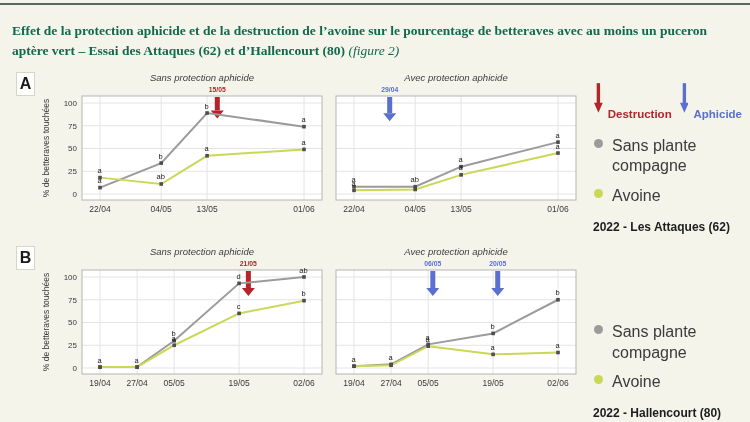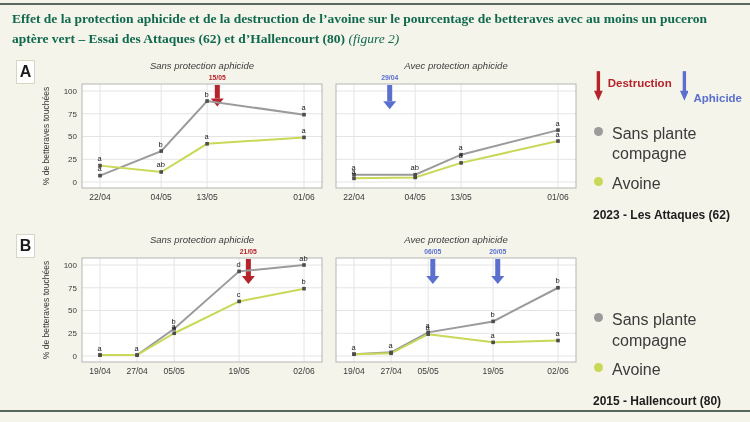--- a/index.html
+++ b/index.html
@@ -5,39 +5,39 @@
   html,body{margin:0;padding:0;}
   body{
     width:750px;height:422px;overflow:hidden;
     background:#f4f4ea;
     font-family:"Liberation Sans",sans-serif;
     -webkit-font-smoothing:antialiased;
   }
   .top-rule{margin-top:3px;border-top:2px solid #57695f;}
   .bottom-rule{border-top:2px solid #57695f;margin-top:2px;}
   .title-block{
-    padding:4px 12px 4px 12px;
+    padding:16px 12px 4px 12px;
     font-family:"Liberation Serif","DejaVu Serif",serif;
     font-size:13.5px;line-height:1.5;font-weight:bold;color:#11694f;
   }
   .title-block .figref{font-weight:normal;font-style:italic;}
   .figure{padding:4px 0 0 14px;}
   .row{display:flex;align-items:flex-start;}
   .row + .row{margin-top:10px;}
   .badge{
     width:25px;height:22px;margin:2px 3px 0 2px;
     background:#fff;border:1px solid #d6d6c2;
     display:flex;align-items:center;justify-content:center;
     font-weight:bold;font-size:16px;color:#1a1a1a;
   }
   .chart{flex:none;}
   .legend{flex:none;width:158px;padding-left:10px;}
   .legend-a{padding-top:4px;}
   .legend-b{padding-top:78px;}
-  .arrow-legend{display:flex;align-items:flex-start;margin:2px 0 16px 2px;}
+  .arrow-legend{display:flex;align-items:flex-end;margin:2px 0 16px 2px;}
   .arrow-legend .lbl{font-weight:bold;font-size:11.5px;margin:13px 8px 0 5px;}
   .legend-item{display:flex;margin:0 0 9px 2px;}
   .legend-item .dot{width:9px;height:9px;border-radius:50%;margin:3px 9px 0 0;flex:none;}
   .legend-item .txt{font-size:16px;line-height:1.3;color:#3b3b3b;max-width:92px;}
   .legend-caption{font-size:12px;font-weight:bold;color:#1d1d1d;margin:13px 0 0 1px;}
   svg text{font-family:"Liberation Sans",sans-serif;}
   .spacer{height:24px;}
 </style>
 </head>
 <body>
@@ -149,21 +149,21 @@
         <span class="lbl" style="color: rgb(91, 111, 206); margin-top: 28px;">Aphicide</span>
       </div>
       <div class="legend-item">
         <span class="dot" style="background-color: rgb(155, 155, 155);"></span>
         <span class="txt">Sans plante compagne</span>
       </div>
       <div class="legend-item">
         <span class="dot" style="background-color: rgb(201, 216, 87);"></span>
         <span class="txt">Avoine</span>
       </div>
-      <div class="legend-caption">2023 - Les Attaques (62)</div>
+      <div class="legend-caption">2022 - Les Attaques (62)</div>
     </div>
   </div>
 
   <div class="row">
     <div class="badge">B</div>
     <div class="chart"><svg width="290" height="148" viewBox="0 0 290 148">
           <text x="164" y="11" text-anchor="middle" font-size="9.5" font-style="italic" fill="#3d3d3d">Sans protection aphicide</text>
           <rect x="44" y="26" width="240" height="104" fill="#ffffff"></rect>
           <line x1="44" y1="124" x2="284" y2="124" stroke="#e4e4e4" stroke-width="1"></line>
           <line x1="44" y1="101.25" x2="284" y2="101.25" stroke="#e4e4e4" stroke-width="1"></line>
@@ -259,20 +259,20 @@
         </svg></div>
     <div class="legend legend-b">
       <div class="legend-item">
         <span class="dot" style="background-color: rgb(155, 155, 155);"></span>
         <span class="txt">Sans plante compagne</span>
       </div>
       <div class="legend-item">
         <span class="dot" style="background-color: rgb(201, 216, 87);"></span>
         <span class="txt">Avoine</span>
       </div>
-      <div class="legend-caption">2015 - Hallencourt (80)</div>
+      <div class="legend-caption">2022 - Hallencourt (80)</div>
     </div>
   </div>
 
 </div>
 
 <div class="bottom-rule"></div>
 <div class="spacer"></div>
 
 </body></html>

